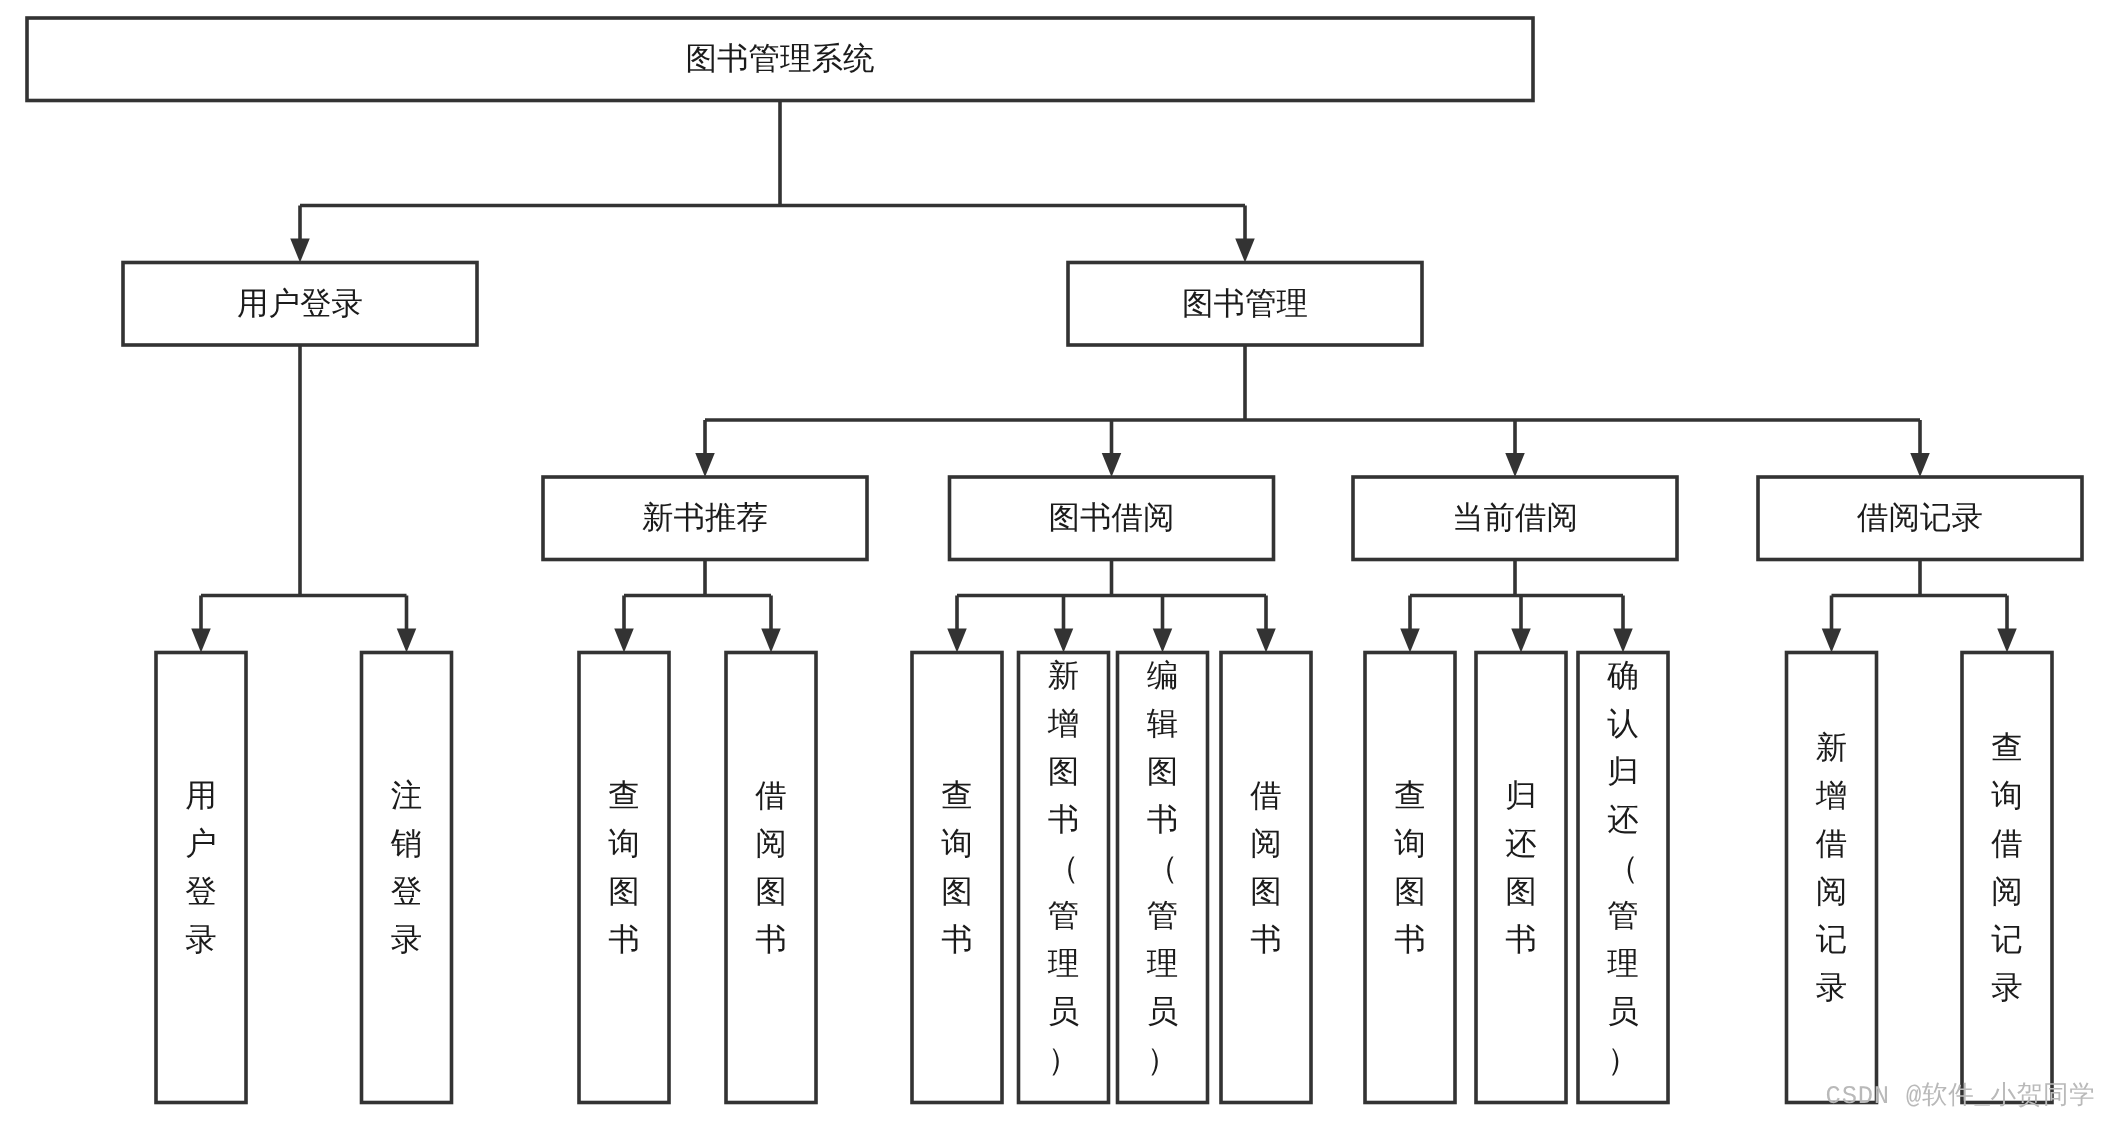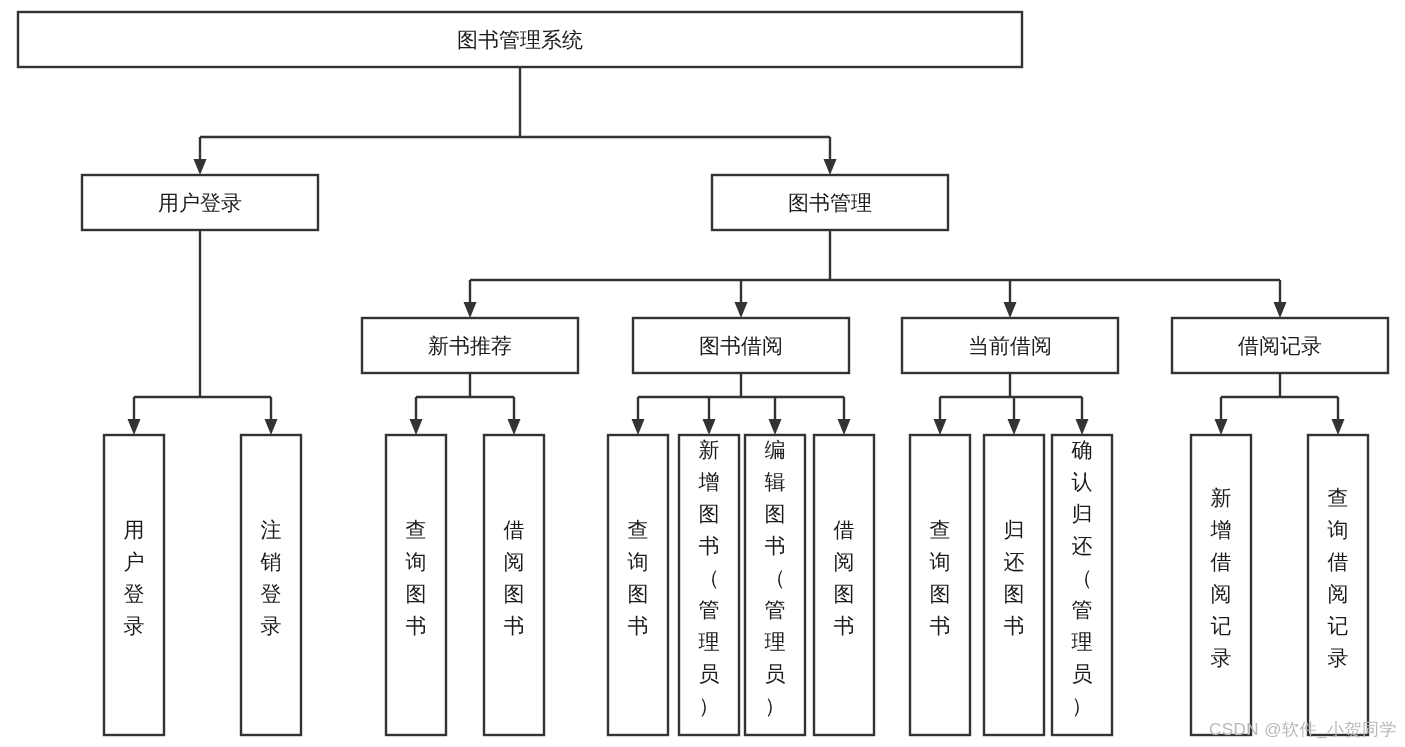--- a/index.html
+++ b/index.html
@@ -51,21 +51,21 @@
   .node-label-v {
     font-family: "DejaVu Sans", "Liberation Sans", sans-serif;
     font-size: 21px;
     fill: #1b1b1b;
     text-anchor: middle;
   }
   .watermark {
     position: absolute;
     right: 8px;
     bottom: 6px;
-    font-family: Liberation Sans, sans-serif;
+    font-family: Liberation Mono, monospace;
     font-size: 17px;
     color: #b9b9b9;
     letter-spacing: 0.5px;
     white-space: nowrap;
     pointer-events: none;
   }
 </style>
 </head>
 <body>
 

